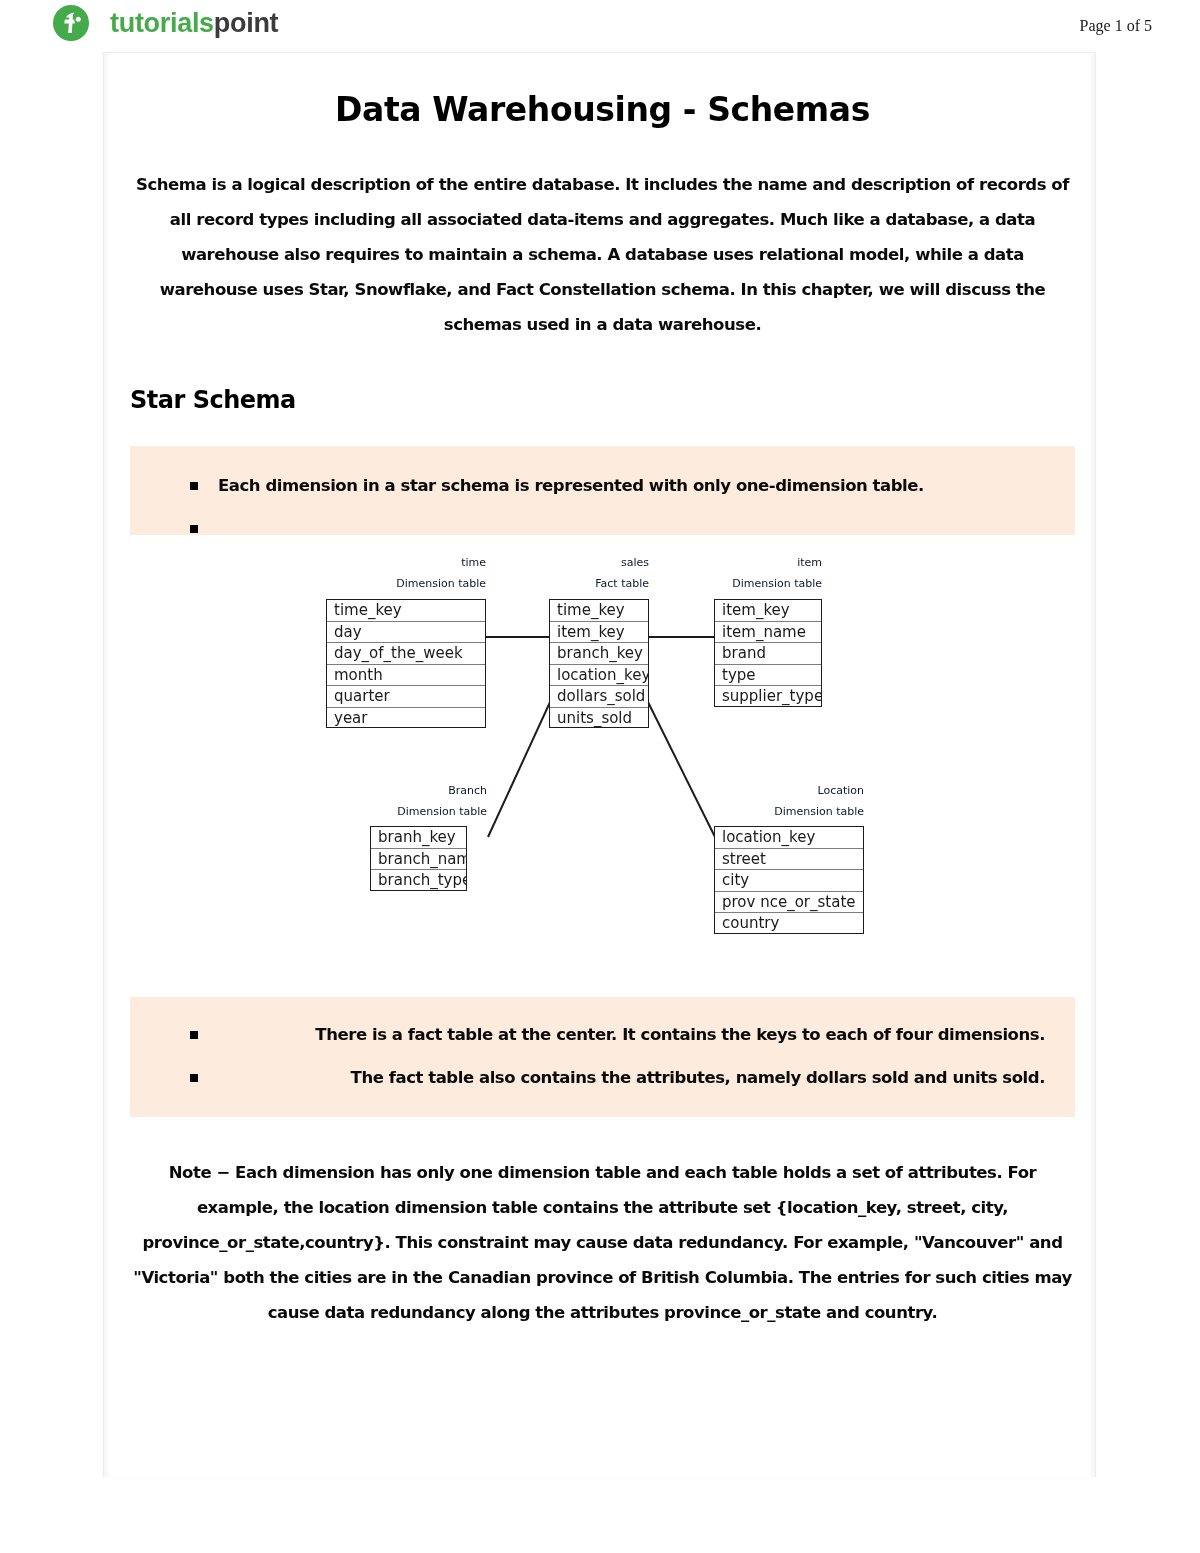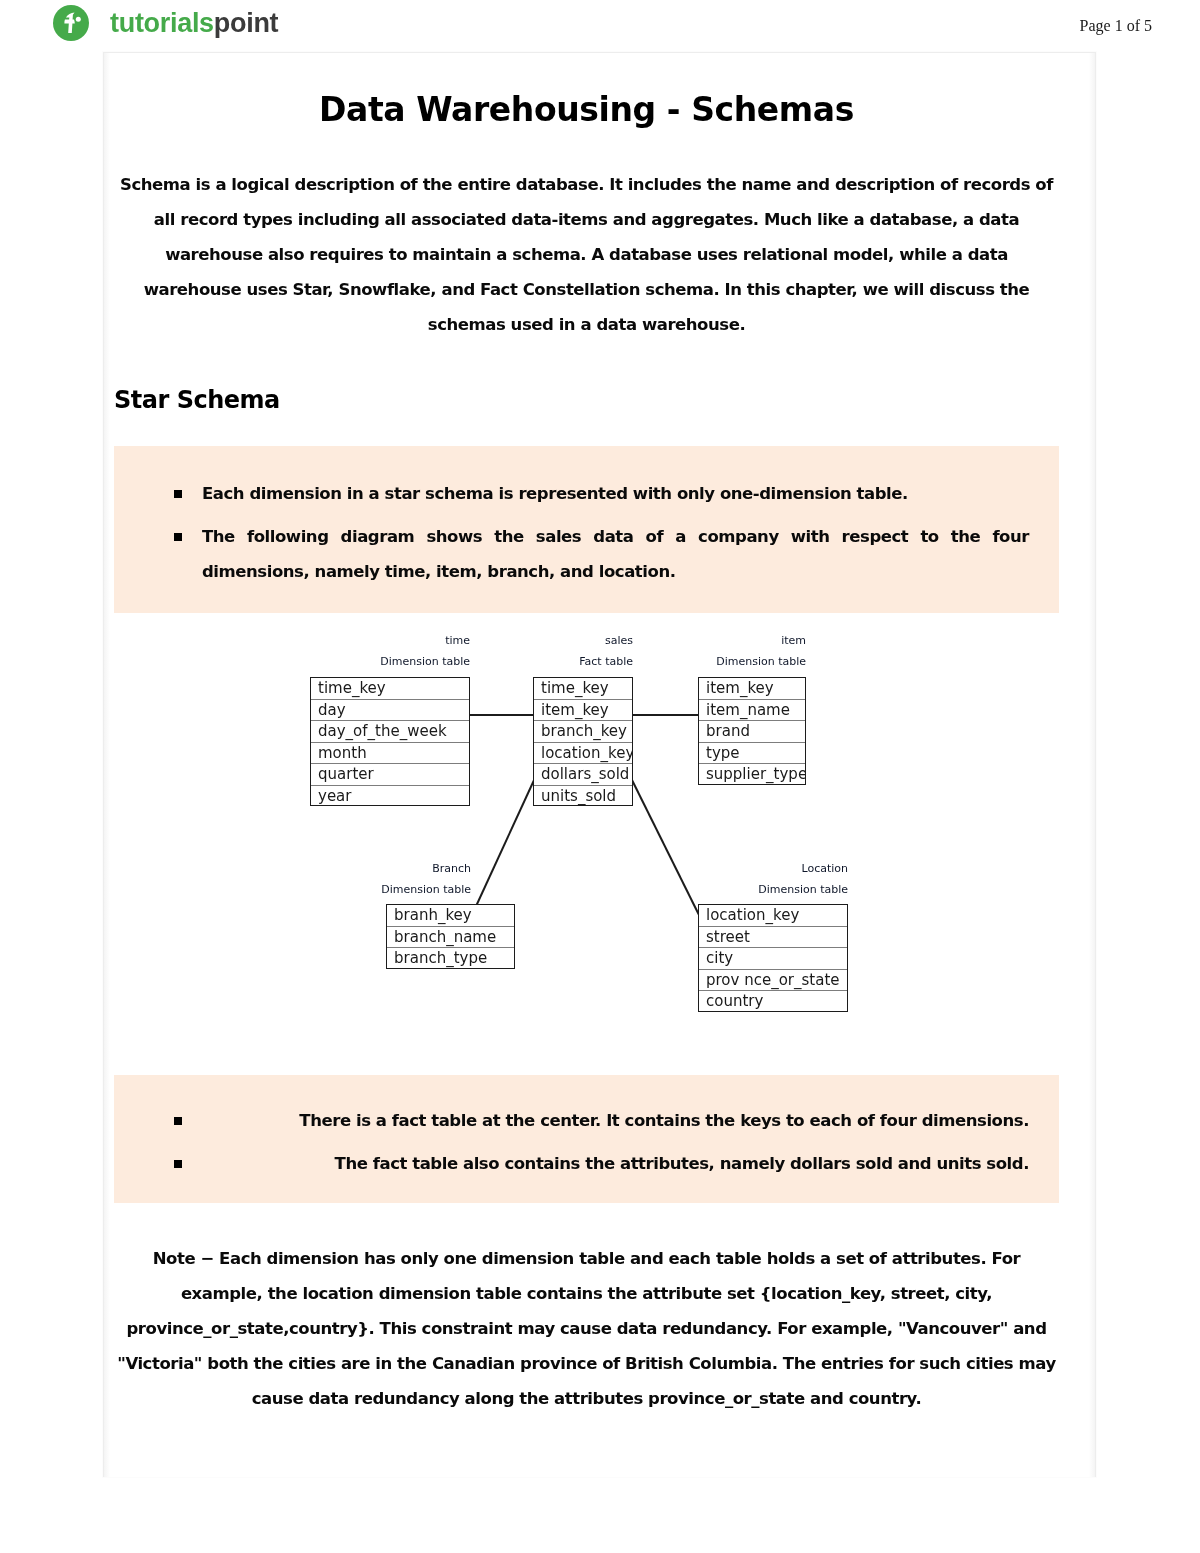--- a/index.html
+++ b/index.html
@@ -74,21 +74,21 @@
     position: absolute;
     top: 0; bottom: 0;
     width: 6px;
     background: linear-gradient(to right, #f4f4f4, #ffffff);
   }
   .sheet::before { left: 0; }
   .sheet::after  { right: 0; background: linear-gradient(to left, #f4f4f4, #ffffff); }
 
   .content {
     position: absolute;
-    left: 10px;
+    left: 26px;
     top: 0;
     width: 945px;
   }
 
   
   h1.doc-title {
     font-family: "DejaVu Sans", sans-serif;
     font-size: 33px;
     font-weight: bold;
     text-align: center;
@@ -131,21 +131,20 @@
   .callout li {
     position: relative;
     font-family: "DejaVu Sans", sans-serif;
     font-size: 16.5px;
     font-weight: bold;
     line-height: 35px;
     letter-spacing: -0.45px;
     padding-left: 58px;
     margin-bottom: 8px;
     color: #0a0a0a;
-    margin-top: 8px;
   }
   .callout li:last-child { margin-bottom: 0; }
   .callout li .sq-bullet {
     position: absolute;
     left: 30px;
     top: 14px;
     width: 8px; height: 8px;
     background: #000;
   }
   .callout li.justified { text-align: justify; }
@@ -221,24 +220,20 @@
 
     <div class="callout">
       <ul>
         <li>
           <span class="sq-bullet"></span>
           <span class="txt">Each dimension in a star schema is represented with only one-dimension table.</span>
         </li>
         <li>
           <span class="sq-bullet"></span>
         </li>
-        <li class="justified">
-          <span class="sq-bullet"></span>
-          <span class="txt">The following diagram shows the sales data of a company with respect to the four dimensions, namely time, item, branch, and location.</span>
-        </li>
       </ul>
     </div>
 
     <div class="diagram">
 
       <svg class="dg-svg" viewBox="0 0 945 420">
 
         <line x1="356" y1="92" x2="419" y2="92" stroke="#1c1c1c" stroke-width="1.8"></line>
 
         <line x1="519" y1="92" x2="584" y2="92" stroke="#1c1c1c" stroke-width="1.8"></line>
@@ -283,21 +278,21 @@
         <div class="ent-row">item_name</div>
         <div class="ent-row">brand</div>
         <div class="ent-row">type</div>
         <div class="ent-row">supplier_type</div>
       </div>
 
       <div class="dg-caption" style="left:240px; top:235px; width:117px;">
         <div>Branch</div>
         <div>Dimension table</div>
       </div>
-      <div class="ent-table" style="left:240px; top:281px; width:129px; height:65px;margin-left:32px;">
+      <div class="ent-table" style="left:240px; top:281px; width:97px; height:65px;">
         <div class="ent-row">branh_key</div>
         <div class="ent-row">branch_name</div>
         <div class="ent-row">branch_type</div>
       </div>
 
       <div class="dg-caption" style="left:584px; top:235px; width:150px;">
         <div>Location</div>
         <div>Dimension table</div>
       </div>
       <div class="ent-table" style="left:584px; top:281px; width:150px; height:108px;">

